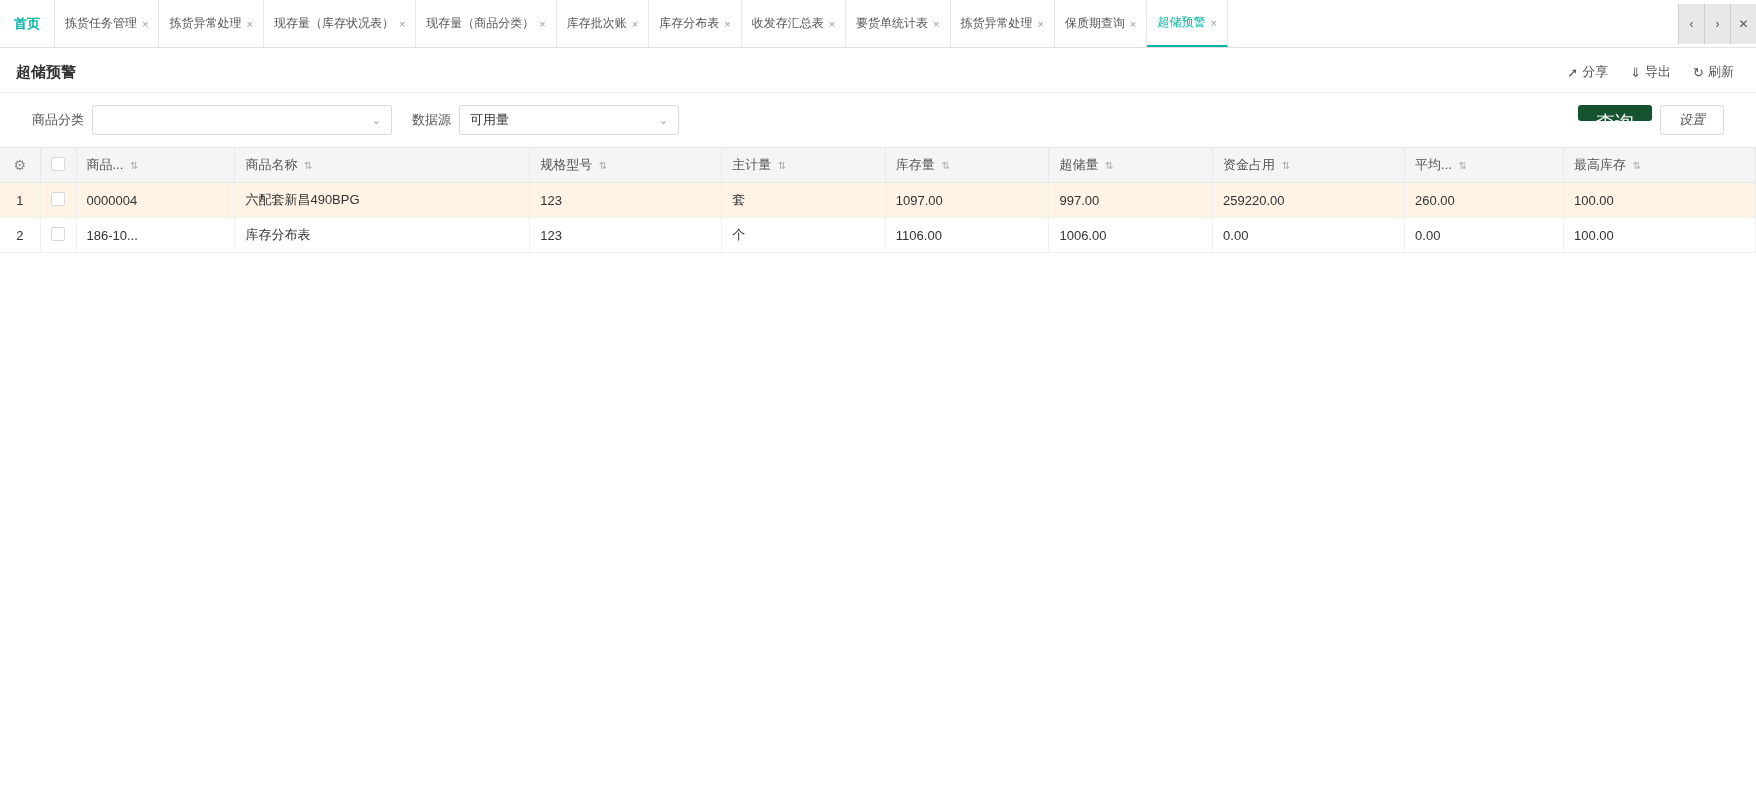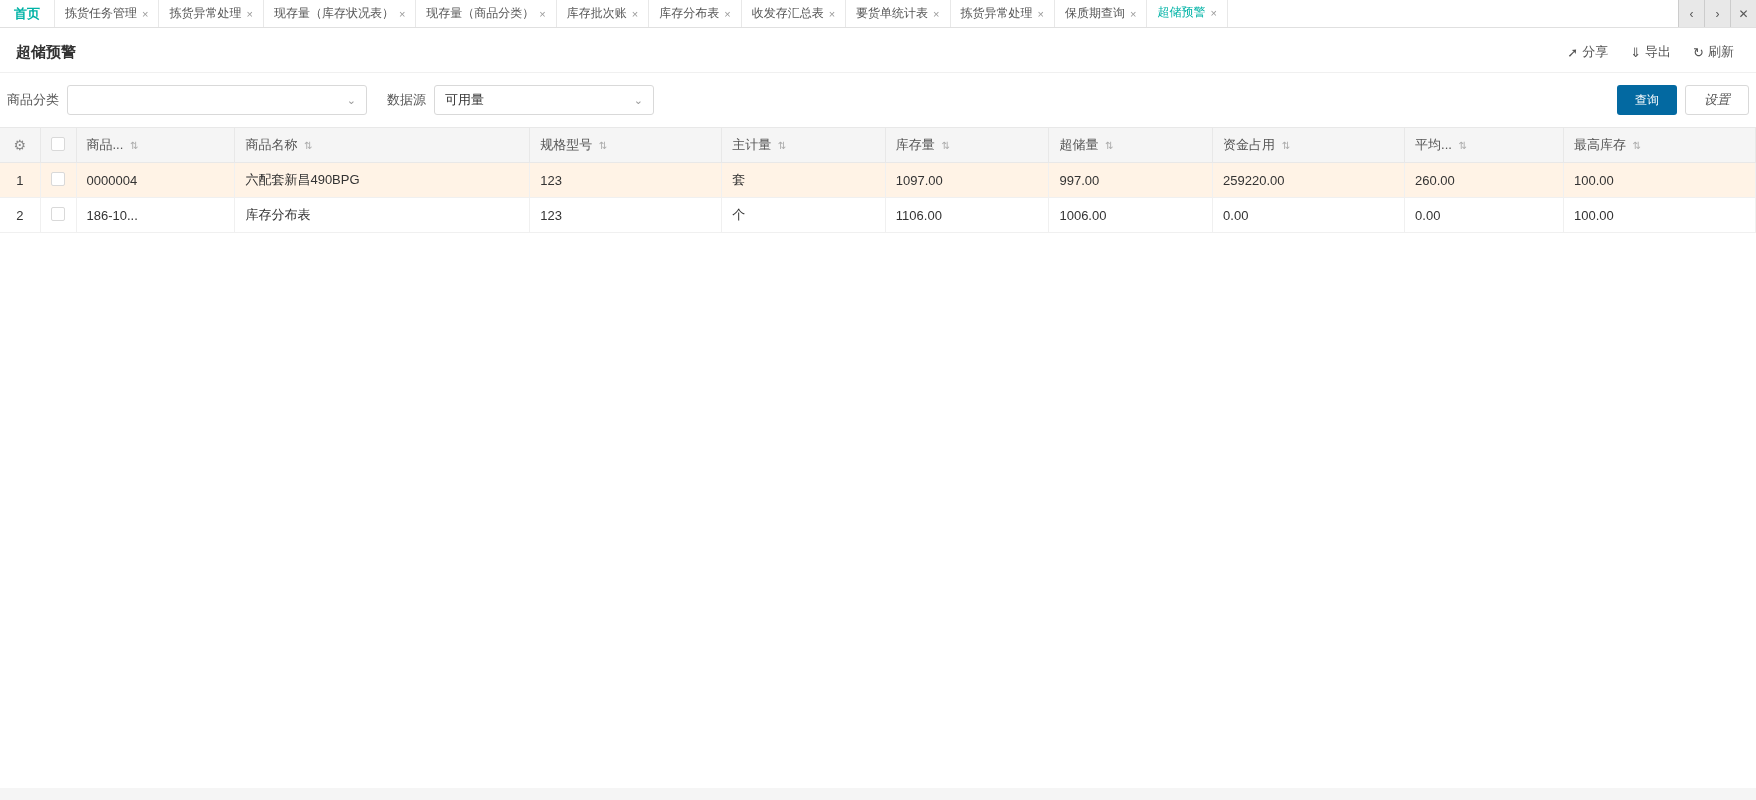--- a/index.html
+++ b/index.html
@@ -4,21 +4,21 @@
   <style>
     * { box-sizing: border-box; margin: 0; padding: 0; }
     body { font-family: "Microsoft YaHei", Arial, sans-serif; font-size: 13px; background: #f5f5f5; color: #333; overflow-x: hidden; }
 
     
     .top-nav {
       display: flex;
       align-items: center;
       background: #fff;
       border-bottom: 1px solid #e0e0e0;
-      height: 28px;
+      height: 48px;
       overflow: hidden;
     }
     .nav-tab {
       display: flex;
       align-items: center;
       padding: 16px 10px;
       height: 100%;
       white-space: nowrap;
       cursor: pointer;
       font-size: 12px;
@@ -98,21 +98,21 @@
       font-size: 13px;
       color: #555;
       cursor: pointer;
       padding: 3px 6px;
     }
 
     
     .filter-row {
       display: flex;
       align-items: center;
-      padding: 12px 7px;
+      padding: 12px 32px;
       gap: 20px;
       background: #fff;
     }
     .filter-item {
       display: flex;
       align-items: center;
       gap: 8px;
     }
     .filter-label {
       font-size: 13px;
@@ -135,28 +135,28 @@
     }
     .filter-select-small {
       min-width: 220px;
     }
     .filter-actions {
       margin-left: auto;
       display: flex;
       gap: 8px;
     }
     .btn-primary {
-      background: #0369a1;
+      background: #14532d;
       color: #fff;
       border: none;
       border-radius: 3px;
       padding: 5px 18px;
-      font-size: 12px;
-      cursor: pointer;
-      height: 30px;
+      font-size: 19px;
+      cursor: pointer;
+      height: 16px;
     }
     .btn-default {
       background: #fff;
       color: #555;
       border: 1px solid #d9d9d9;
       border-radius: 3px;
       padding: 5px 18px;
       font-size: 13px;
       cursor: pointer;
       height: 30px;

